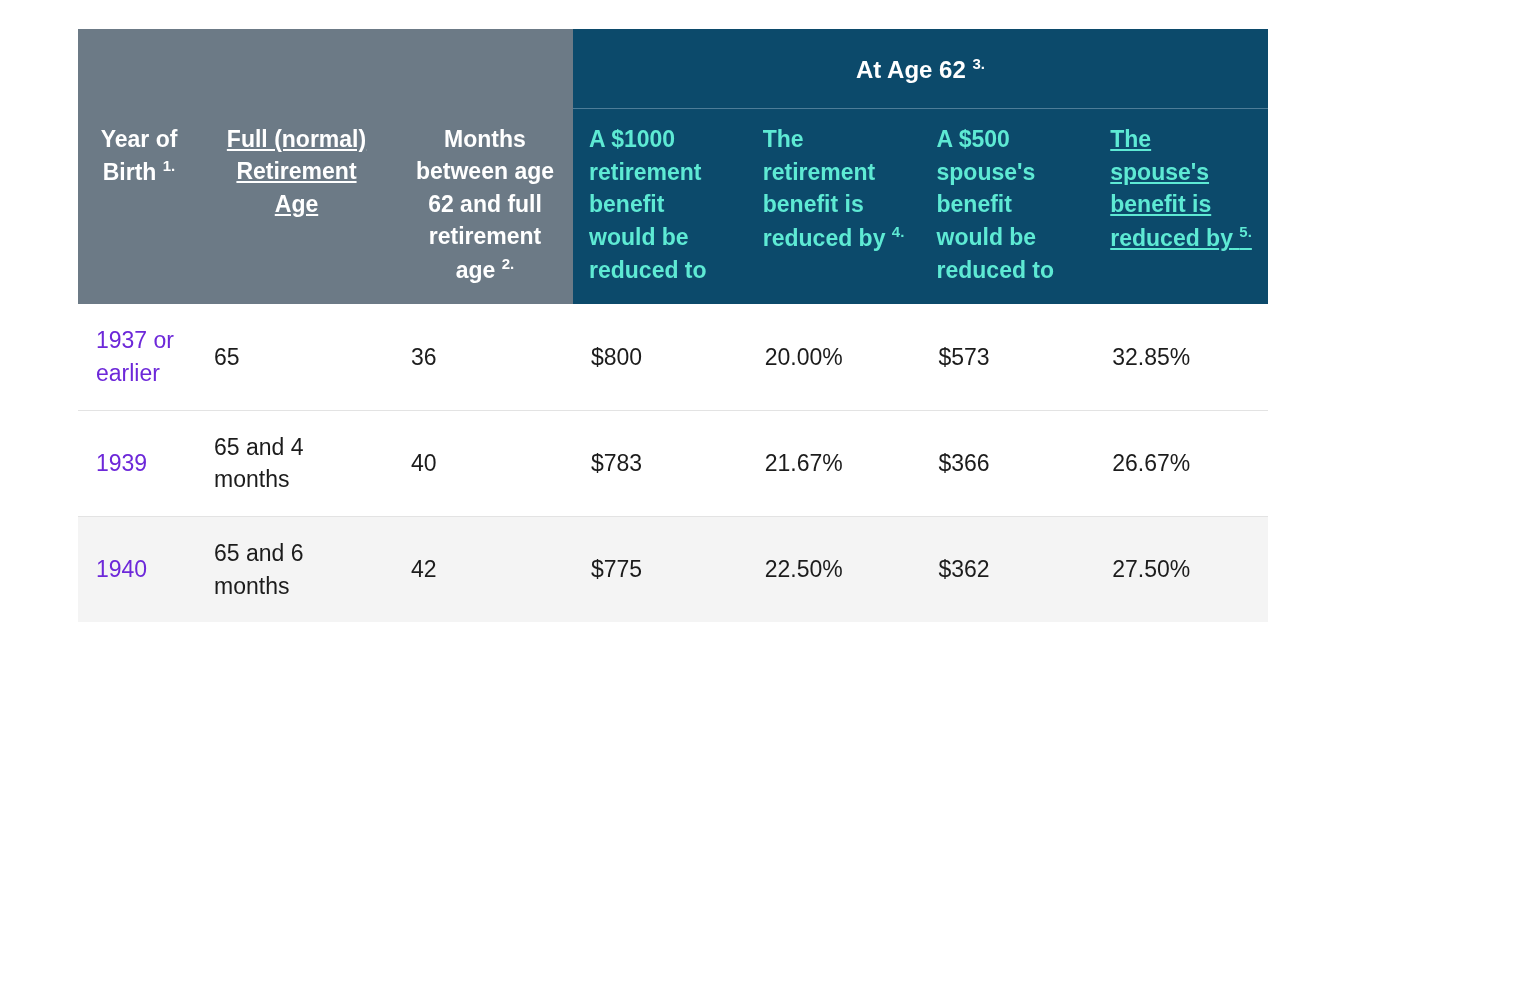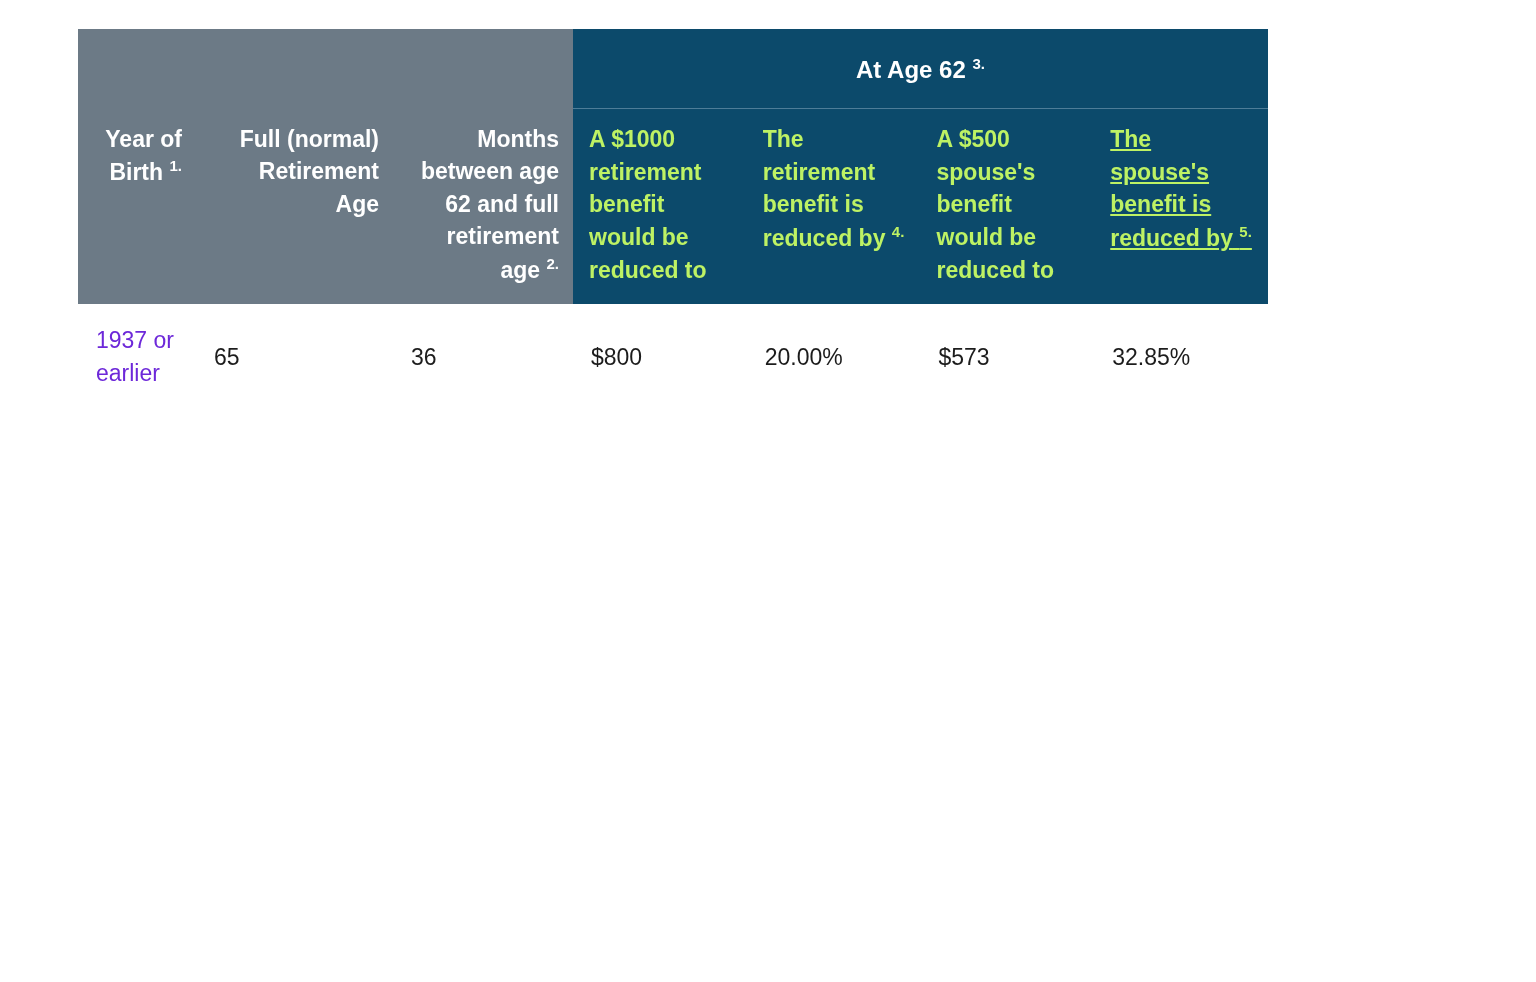--- a/index.html
+++ b/index.html
@@ -47,28 +47,28 @@
     font-size: 15px;
     vertical-align: super;
     font-weight: bold;
   }
   
   th.col-gray {
     background: #6c7a86;
     color: #ffffff;
     font-size: 23px;
     font-weight: bold;
-    text-align: right;
+    text-align: center;
     vertical-align: top;
     padding: 14px 14px 18px 18px;
     line-height: 1.42;
   }
   th.col-blue {
     background: #0c4a6b;
-    color: #bef264;
+    color: #5eead4;
     font-size: 23px;
     font-weight: bold;
     text-align: left;
     vertical-align: top;
     padding: 14px 14px 18px 16px;
     line-height: 1.42;
   }
   th .sup {
     font-size: 15px;
     vertical-align: super;
@@ -94,21 +94,21 @@
   }
   td.year a {
     color: #6d28d9;
     text-decoration: none;
     cursor: pointer;
   }
   td.year {
     padding-left: 18px;
   }
   .c-year   { width: 118px; }
-  .c-fra    { width: 197px; }
+  .c-fra    { width: 197px; text-decoration: underline; }
   .c-months { width: 180px; }
   .c-ret    { width: 205px; }
   .c-redby  { width: 190px; }
   .c-spouse { width: 155px; }
   .c-spredby{ width: 145px; text-decoration: underline; }
 </style>
 </head>
 <body>
 
 <div class="page">
@@ -133,15 +133,33 @@
     <tbody>
       <tr>
         <td class="year"><a href="#">1937 or earlier</a></td>
         <td>65</td>
         <td>36</td>
         <td>$800</td>
         <td>20.00%</td>
         <td>$573</td>
         <td>32.85%</td>
       </tr>
+      <tr>
+        <td class="year"><a href="#">1939</a></td>
+        <td>65 and 4 months</td>
+        <td>40</td>
+        <td>$783</td>
+        <td>21.67%</td>
+        <td>$366</td>
+        <td>26.67%</td>
+      </tr>
+      <tr class="alt">
+        <td class="year"><a href="#">1940</a></td>
+        <td>65 and 6 months</td>
+        <td>42</td>
+        <td>$775</td>
+        <td>22.50%</td>
+        <td>$362</td>
+        <td>27.50%</td>
+      </tr>
     </tbody>
   </table>
 </div>
 
 </body></html>

